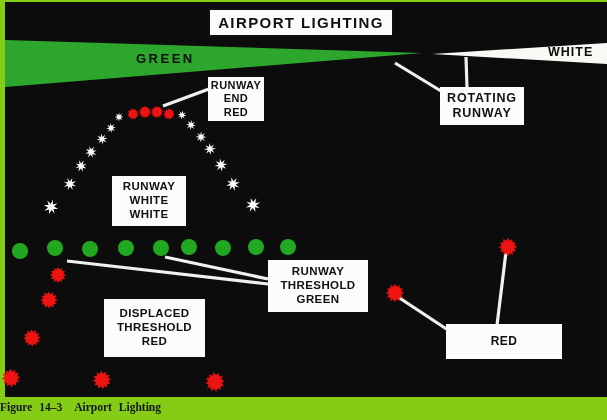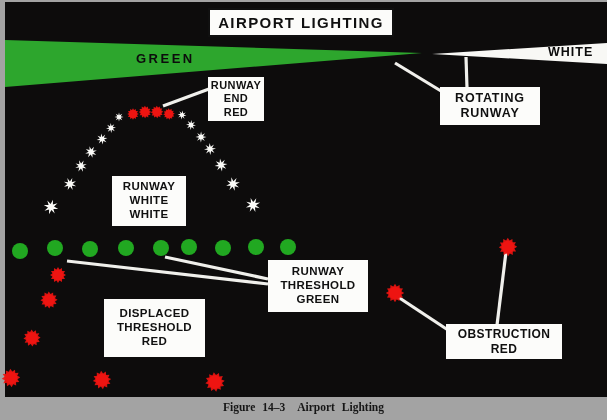--- a/index.html
+++ b/index.html
@@ -1,35 +1,35 @@
 <!DOCTYPE html>
 <html><head>
 <meta charset="utf-8">
 <style>
   html,body{margin:0;padding:0;background:#fdfdfb;}
-  .page{position:relative;width:607px;height:420px;background:#a3a3a3;overflow:hidden;
+  .page{position:relative;width:607px;height:420px;background:#84cc16;overflow:hidden;
         font-family:"Liberation Sans",sans-serif;}
   .panel{position:absolute;left:5px;top:2px;width:602px;height:395px;background:#0d0c0c;}
   #diagram{position:absolute;left:0;top:0;width:607px;height:420px;pointer-events:none;}
   .box{position:absolute;background:#fcfcfa;color:#101010;text-align:center;
        display:flex;flex-direction:column;justify-content:center;align-items:center;
        font-weight:bold;line-height:1.2;letter-spacing:.4px;}
   .box span{display:block;white-space:nowrap;}
   [data-name="diagram-title"]{left:208px;top:8px;width:182px;height:25px;
        border:2px solid #101010;font-size:15px;letter-spacing:1.4px;line-height:1;}
   [data-name="label-runway-end"]{left:208px;top:77px;width:56px;height:44px;font-size:11px;}
-  [data-name="label-rotating-beacon"]{left:440px;top:87px;width:100px;height:38px;font-size:12.5px;letter-spacing:.8px;}
+  [data-name="label-rotating-beacon"]{left:440px;top:87px;width:84px;height:38px;font-size:12.5px;letter-spacing:.8px;}
   [data-name="label-runway-lights"]{left:112px;top:176px;width:74px;height:50px;font-size:11.5px;}
   [data-name="label-runway-threshold"]{left:268px;top:260px;width:100px;height:52px;font-size:11.5px;}
   [data-name="label-displaced-threshold"]{left:104px;top:299px;width:101px;height:58px;font-size:11.5px;}
   [data-name="label-obstruction"]{left:446px;top:324px;width:116px;height:35px;font-size:12px;}
   .beam-label{position:absolute;font-weight:bold;color:#0c0c0c;}
   [data-name="green-beam-label"]{left:136px;top:51px;font-size:13px;letter-spacing:2.5px;}
   [data-name="white-beam-label"]{left:548px;top:45px;font-size:12.5px;letter-spacing:1px;}
-  .caption{position:absolute;left:0;top:401px;width:607px;text-align:center;
+  .caption{position:absolute;left:0;top:401px;width:607px;text-align:left;
        font-family:"Liberation Serif",serif;font-weight:bold;font-size:11.5px;color:#161616;
        word-spacing:4px;}
   .caption .gap{display:inline-block;width:12px;}
 </style>
 </head>
 <body>
 
 <div class="page" data-name="figure-page">
   <div class="panel" data-name="diagram-panel"></div>
 
@@ -122,20 +122,19 @@
     <span data-name="label-line">GREEN</span>
   </div>
 
   <div class="box" data-name="label-displaced-threshold">
     <span data-name="label-line">DISPLACED</span>
     <span data-name="label-line">THRESHOLD</span>
     <span data-name="label-line">RED</span>
   </div>
 
   <div class="box" data-name="label-obstruction">
-    <span data-name="label-line">OBSTRUCTION</span>
     <span data-name="label-line">RED</span>
   </div>
 
   <div class="caption" data-name="figure-caption">
     <span data-name="figure-number">Figure 14–3</span><span class="gap" data-name="caption-gap"></span><span data-name="figure-title-text">Airport Lighting</span>
   </div>
 </div>
 
 </body></html>

